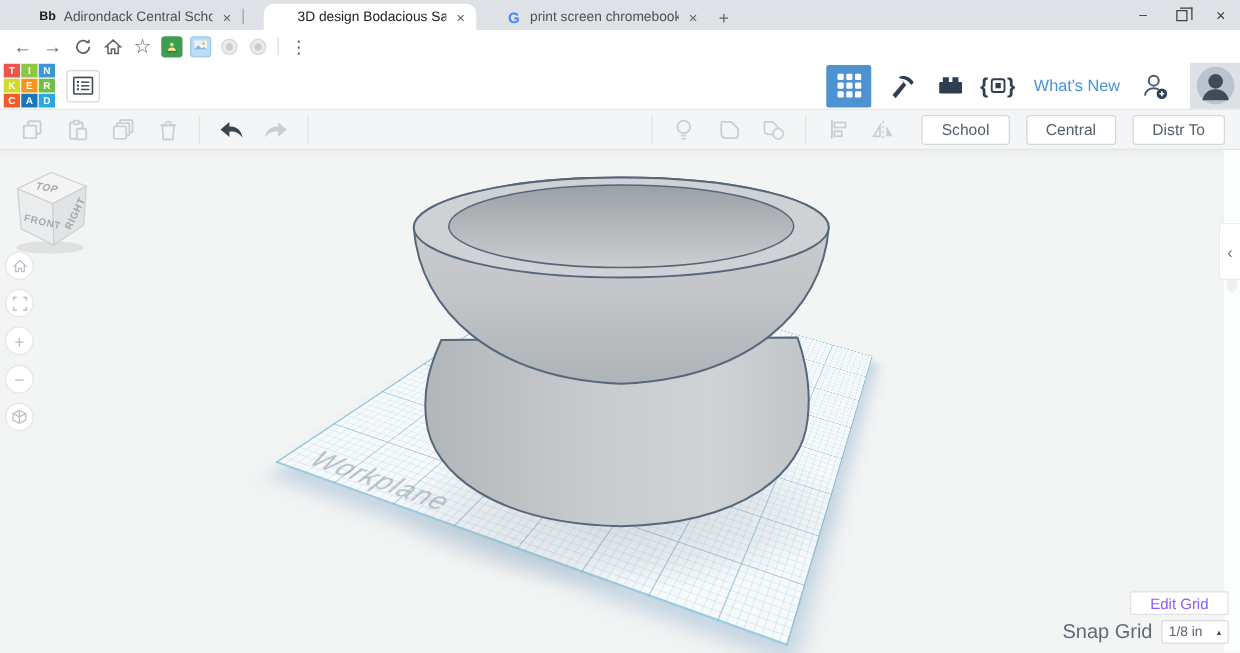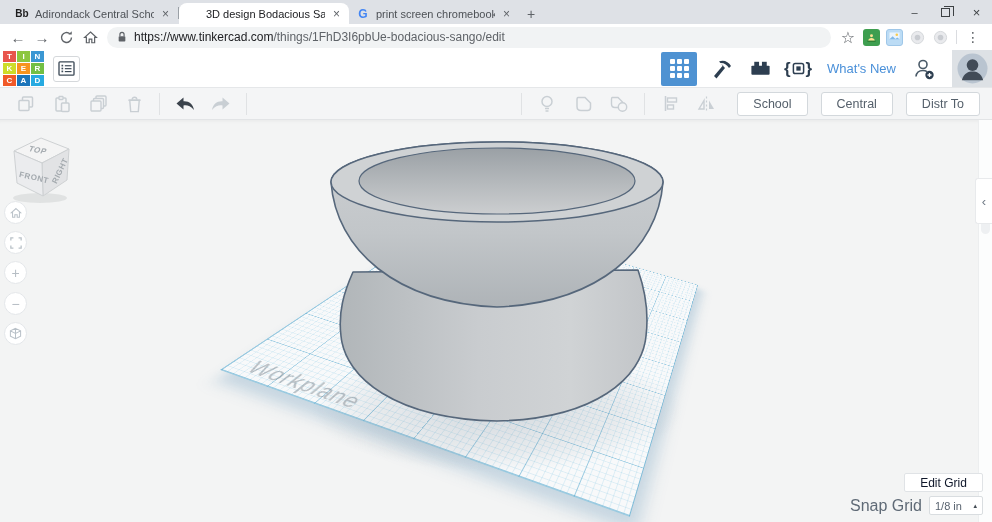--- a/index.html
+++ b/index.html
@@ -4,21 +4,21 @@
 <style>
   * { margin:0; padding:0; box-sizing:border-box; }
   html,body { width:992px; height:522px; overflow:hidden;
     font-family:"Liberation Sans","DejaVu Sans",sans-serif;
     background:#f3f4f4; position:relative; }
 
   
   .tabbar { position:absolute; top:0; left:0; width:992px; height:24px;
     background:#dee1e6; display:flex; align-items:flex-end; padding-left:8px; z-index:50; }
   .tab { height:21px; width:170px; display:flex; align-items:center; gap:6px;
-    padding:0 7px; font-size:11px; color:#4d5156; position:relative; cursor:default; }
+    padding:0 7px; font-size:11px; color:#4d5156; position:relative; cursor:default;margin-left:16px; }
   .tab:not(.active) .tab-title { color:#4d5156; }
   .tab.active { background:#fff; border-radius:8px 8px 0 0; }
   .tab.active .tab-title { color:#202124; }
   .tab-sep { width:1px; height:12px; background:#9aa0a6; margin-bottom:5px; }
   .tab-title { flex:1; white-space:nowrap; overflow:hidden; }
   .tab-close { font-size:12px; color:#5f6368; padding:0 2px; line-height:1; }
   .favicon { width:14px; height:14px; flex:0 0 14px; display:flex;
     align-items:center; justify-content:center; font-weight:bold; }
   .fav-bb { font-size:10px; color:#1d1d1d; }
   .fav-g  { font-size:12px; color:#4285F4; }
@@ -113,21 +113,21 @@
   .rpill { position:absolute; top:62px; left:2px; width:9px; height:52px;
     background:#eef0f2; border-radius:5px; }
   .rtab { position:absolute; top:178px; right:0; width:17px; height:46px; background:#fff;
     border:1px solid #e8eaec; border-right:none; border-radius:3px 0 0 3px;
     display:flex; align-items:center; justify-content:center;
     color:#707a86; font-size:13px; z-index:31; }
 
   
   .editgrid-btn { position:absolute; right:9px; bottom:30px; width:79px; height:19px;
     background:#fff; border:1px solid #e0e3e6; border-radius:2px; font-size:12px;
-    color:#0f172a; display:flex; align-items:center; justify-content:center; z-index:35; }
+    color:#8b5cf6; display:flex; align-items:center; justify-content:center; z-index:35; }
   .snaprow { position:absolute; right:9px; bottom:7px; display:flex; align-items:center;
     gap:7px; z-index:35; }
   .snaplabel { font-size:16px; color:#5f6a76; }
   .snapselect { width:54px; height:19px; background:#fff; border:1px solid #d9dde0;
     border-radius:2px; font-size:11px; color:#5a6470; display:flex; align-items:center;
     justify-content:space-between; padding:0 5px; }
   .snapcaret { font-size:7px; color:#444c55; }
 
   svg { display:block; }
 </style>
@@ -177,27 +177,20 @@
   <div class="navicon">
     <svg width="15" height="15" viewBox="0 0 16 16">
       <path d="M13.3 8 a5.3 5.3 0 1 1 -1.7 -3.9" fill="none" stroke="#5f6368" stroke-width="1.5"></path>
       <path d="M13.6 1.2 v3.6 h-3.6 z" fill="#5f6368"></path>
     </svg>
   </div>
   <div class="navicon">
     <svg width="15" height="15" viewBox="0 0 16 16">
       <path d="M8 2.2 L14.2 7.8 H12.4 V13.6 H9.4 V9.8 H6.6 V13.6 H3.6 V7.8 H1.8 Z" fill="none" stroke="#5f6368" stroke-width="1.3"></path>
     </svg>
-  </div>
-  <div class="addr">
-    <svg width="10" height="12" viewBox="0 0 12 14">
-      <rect x="2" y="6" width="8" height="6.5" rx="1" fill="#5f6368"></rect>
-      <path d="M3.5 6 V4 a2.5 2.5 0 0 1 5 0 V6" fill="none" stroke="#5f6368" stroke-width="1.4"></path>
-    </svg>
-    <span class="url"><span class="dom">https://www.tinkercad.com</span><span class="path">/things/1FhD3I6pbUe-bodacious-sango/edit</span></span>
   </div>
   <div class="navicon" style="font-size:16px">☆</div>
   <div class="ext ext-classroom">
     <svg width="11" height="11" viewBox="0 0 12 12">
       <circle cx="6" cy="4" r="1.6" fill="#fde293"></circle>
         <path d="M2.5 9.5 c0-2 1.6-3 3.5-3 s3.5 1 3.5 3 z" fill="#fde293"></path>
       <rect x="1.5" y="9.5" width="9" height="1.3" fill="#2e7d32"></rect>
     </svg>
   </div>
   <div class="ext ext-shot">

